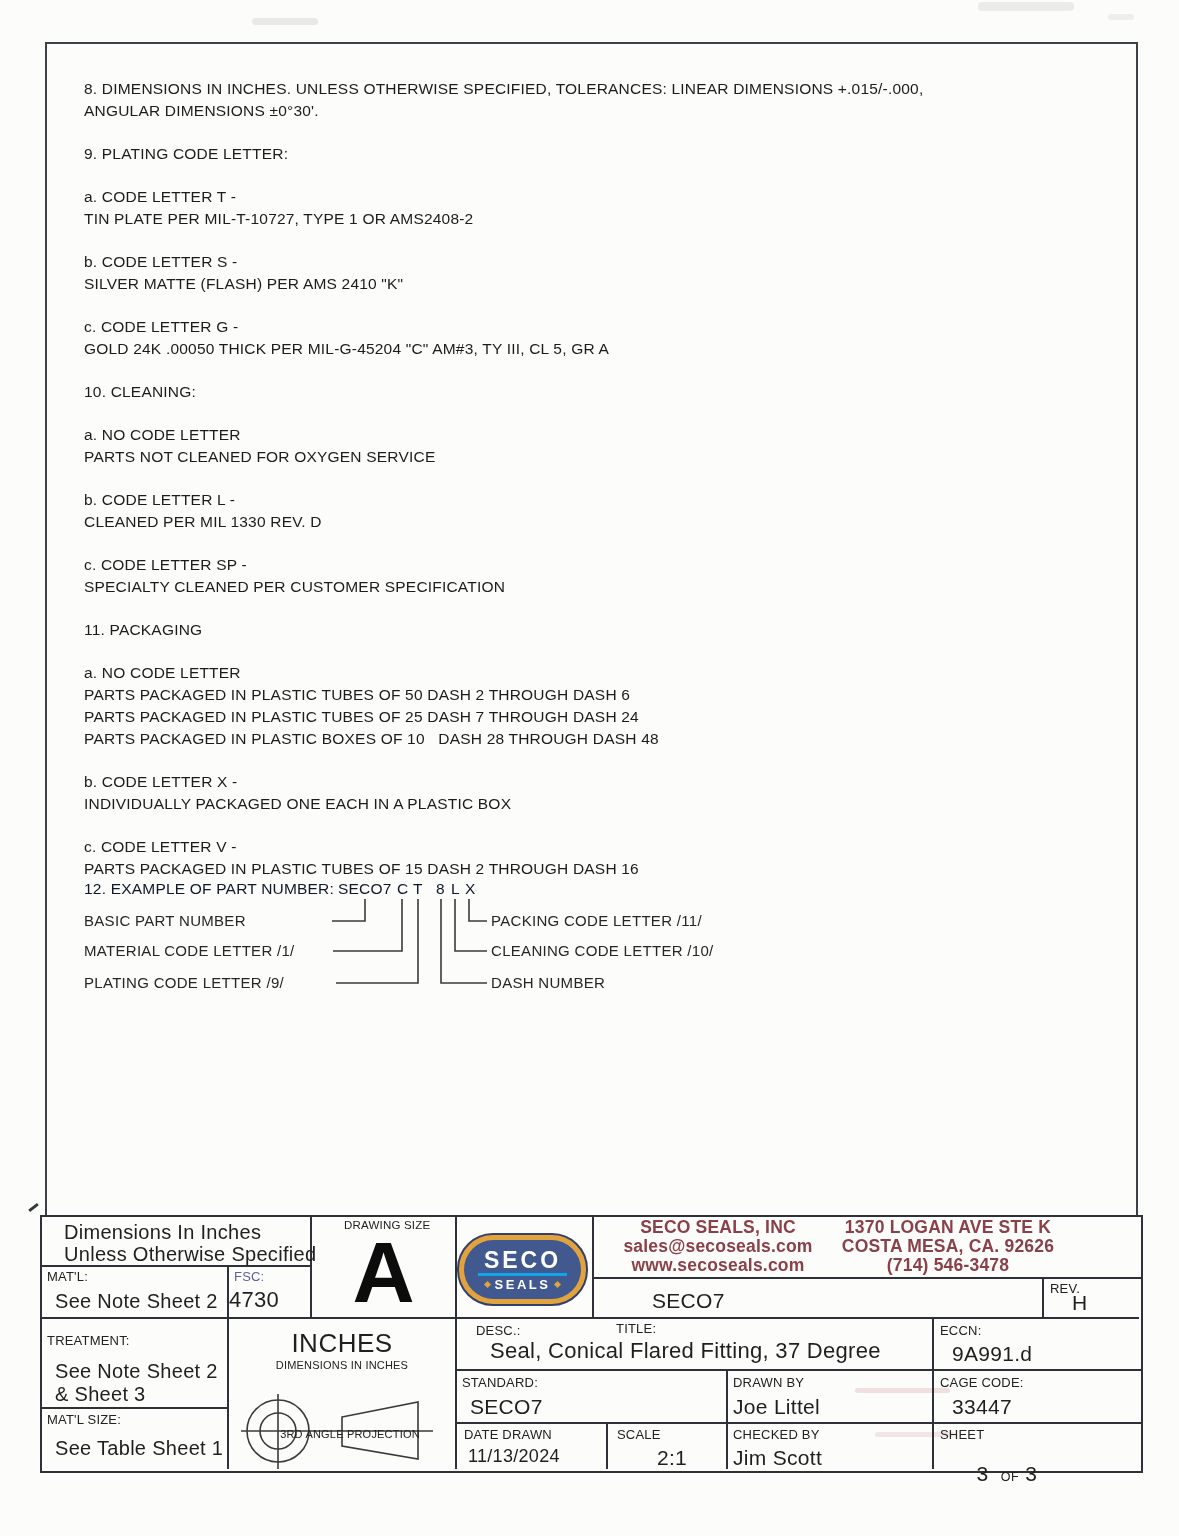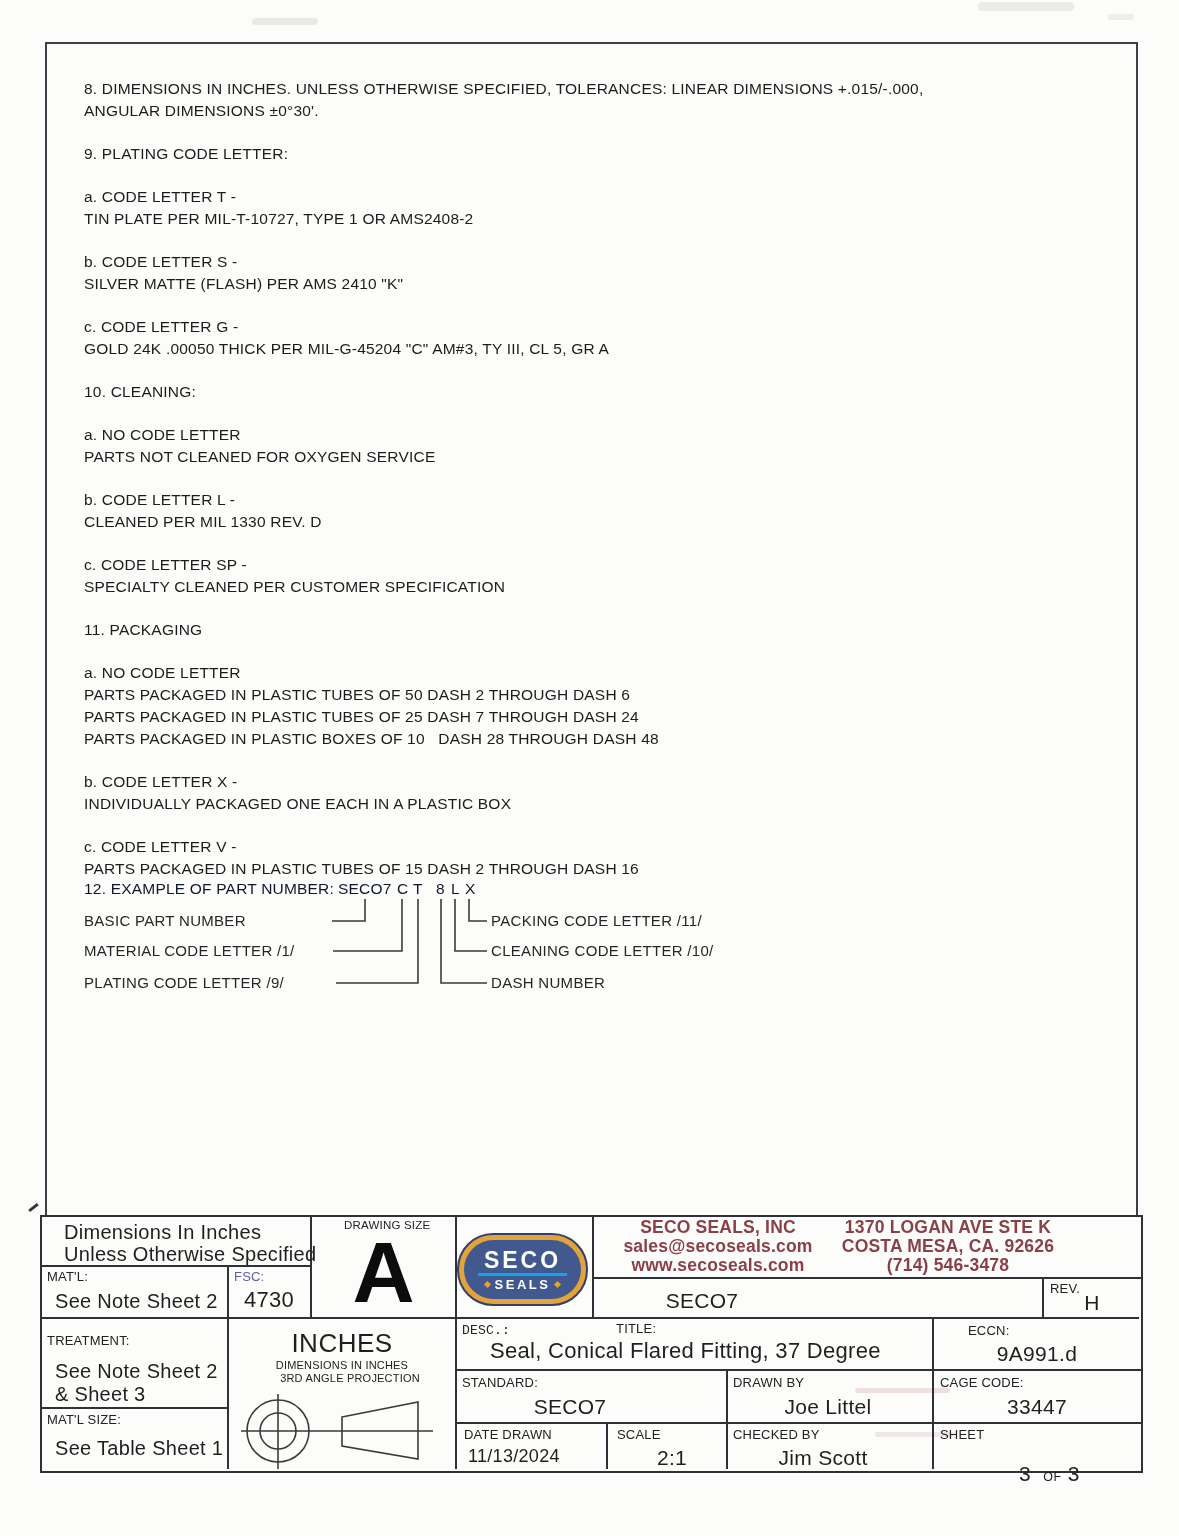--- a/index.html
+++ b/index.html
@@ -27,21 +27,21 @@
   
   .lineart{position:absolute;left:0;top:0;pointer-events:none;}
   
   .tb-outer{position:absolute;left:40px;top:1215px;width:1099px;height:254px;border:2px solid #2e3138;}
   .hline,.vline{position:absolute;background:#2e3138;}
   
   .tb-label{position:absolute;font-size:13px;color:#222;letter-spacing:.2px;white-space:pre;}
   .tb-label.small{font-size:11.5px;}
   .tb-label.blue{color:#5b5fa9;}
   .tb-value{position:absolute;font-size:20px;color:#1f1f1f;letter-spacing:.3px;white-space:pre;}
-  .tb-value.center{text-align:center;}
+  .tb-value.center{}
   .tb-big-a{position:absolute;font-size:86px;font-weight:700;color:#0c0c0c;line-height:80px;}
   .company-group{position:absolute;width:230px;text-align:center;font-weight:700;
     font-size:17.5px;line-height:19px;color:#8a4049;letter-spacing:.2px;}
   .inches-head{position:absolute;font-size:26px;letter-spacing:.5px;color:#1f1f1f;text-align:center;}
   .inches-sub{position:absolute;font-size:11px;color:#222;text-align:center;letter-spacing:.2px;}
   
   .logo{position:absolute;left:457px;top:1233px;width:131px;height:73px;
     background:#e2a23c;border-radius:36px;border:2px solid #33406b;box-sizing:border-box;}
   .logo-inner{position:absolute;left:5px;top:5px;right:5px;bottom:5px;
     background:#41598f;border-radius:30px;display:flex;flex-direction:column;
@@ -212,25 +212,25 @@
   <div class="tb-value center" style="left:1072px;top:1291px;width:40px;font-size:21px;">H</div>
 
   <div class="tb-label" style="left:47px;top:1333px;">TREATMENT:</div>
   <div class="tb-value" style="left:55px;top:1360px;">See Note Sheet 2</div>
   <div class="tb-value" style="left:55px;top:1383px;">&amp; Sheet 3</div>
   <div class="tb-label" style="left:47px;top:1412px;">MAT'L SIZE:</div>
   <div class="tb-value" style="left:55px;top:1437px;">See Table Sheet 1</div>
 
   <div class="inches-head" style="left:229px;top:1328px;width:226px;">INCHES</div>
   <div class="inches-sub" style="left:229px;top:1359px;width:226px;">DIMENSIONS IN INCHES</div>
-  <div class="inches-sub" style="left:229px;top:1372px;width:242px;">3RD ANGLE PROJECTION</div>
-
-  <div class="tb-label" style="left:462px;top:1323px;font-family:Liberation Mono, monospace;">DESC.:</div>
+  <div class="inches-sub" style="left:229px;top:1428px;width:242px;">3RD ANGLE PROJECTION</div>
+
+  <div class="tb-label" style="left:476px;top:1323px;">DESC.:</div>
   <div class="tb-value" style="left:490px;top:1338px;font-size:22px;">Seal, Conical Flared Fitting, 37 Degree</div>
-  <div class="tb-label" style="left:940px;top:1323px;margin-left:28px;">ECCN:</div>
+  <div class="tb-label" style="left:940px;top:1323px;">ECCN:</div>
   <div class="tb-value center" style="left:952px;top:1342px;width:170px;font-size:21px;">9A991.d</div>
 
   <div class="tb-label" style="left:462px;top:1375px;">STANDARD:</div>
   <div class="tb-value center" style="left:470px;top:1395px;width:200px;font-size:21px;">SECO7</div>
   <div class="tb-label" style="left:733px;top:1375px;">DRAWN BY</div>
   <div class="tb-value center" style="left:733px;top:1395px;width:190px;font-size:21px;">Joe Littel</div>
   <div class="tb-label" style="left:940px;top:1375px;">CAGE CODE:</div>
   <div class="tb-value center" style="left:952px;top:1395px;width:170px;font-size:21px;">33447</div>
 
   <div class="tb-label" style="left:464px;top:1427px;">DATE DRAWN</div>

